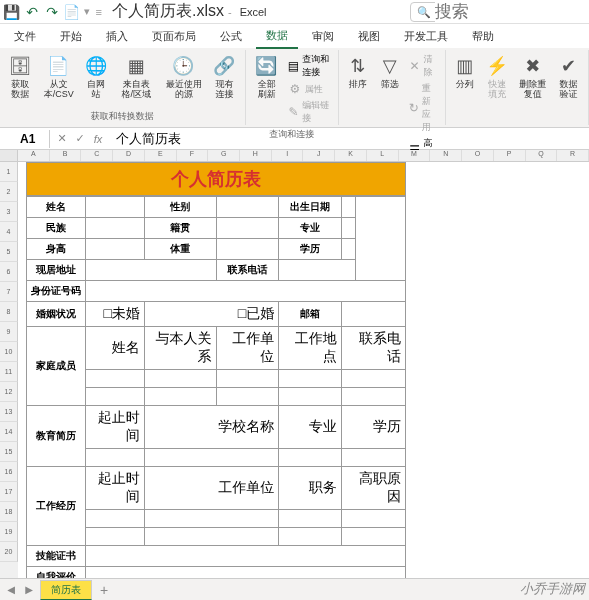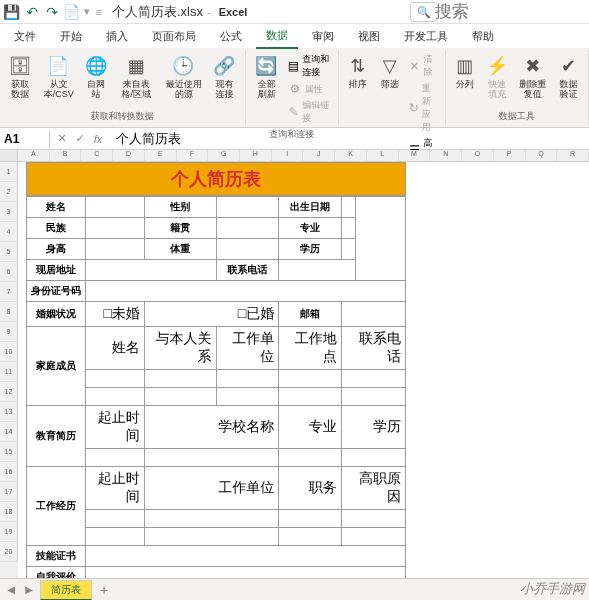--- a/index.html
+++ b/index.html
@@ -1,22 +1,22 @@
 <!DOCTYPE html>
 <html><head>
 <meta charset="utf-8">
 <style>
 * { box-sizing: border-box; margin: 0; padding: 0; }
 body { font-family: "Microsoft YaHei", sans-serif; font-size: 11px; background: #fff; width: 589px; height: 600px; overflow: hidden; position: relative; }
 
 
 .titlebar { height: 24px; background: #fff; display: flex; align-items: center; padding: 0 4px; gap: 4px; border-bottom: 1px solid #e0e0e0; }
 .titlebar .qat-icon { width: 16px; height: 16px; color: #217346; display: inline-flex; align-items: center; justify-content: center; font-size: 14px; }
-.titlebar .filename { font-size: 13px; color: #333; margin-left: 4px; }
-.titlebar .app-name { font-size: 11px; color: #333; margin-left: 4px; font-weight: bold; }
+.titlebar .filename { font-size: 16px; color: #333; margin-left: 4px; }
+.titlebar .app-name { font-size: 11px; color: #333; margin-left: 4px; }
 
 
 .search-container { position: absolute; top: 2px; left: 410px; right: 8px; }
 .search-box { display: flex; align-items: center; background: #fff; border: 1px solid #ccc; border-radius: 4px; height: 20px; padding: 0 6px; gap: 4px; }
 .search-box input { border: none; outline: none; flex: 1; font-size: 17px; }
 
 
 .ribbon-tabs { height: 24px; display: flex; align-items: center; background: #fff; padding: 0 4px; gap: 4px; }
 .ribbon-tab { padding: 4px 10px; font-size: 11px; color: #333; cursor: pointer; }
 .ribbon-tab.active { border-bottom: 2px solid #217346; color: #217346; font-weight: 500; }
@@ -31,21 +31,21 @@
 .ribbon-btn .label { font-size: 9px; text-align: center; line-height: 1.1; color: #333; }
 .ribbon-btn.disabled .label { color: #aaa; }
 .ribbon-btn.disabled .icon { color: #bbb; }
 .ribbon-small { display: flex; flex-direction: column; gap: 1px; }
 .ribbon-small-item { display: flex; align-items: center; gap: 3px; font-size: 9px; padding: 1px 2px; cursor: pointer; }
 .ribbon-small-item .icon { width: 14px; height: 14px; font-size: 12px; display: inline-flex; align-items: center; justify-content: center; }
 .ribbon-small-item.disabled { color: #aaa; }
 
 
 .formula-bar { height: 22px; display: flex; align-items: center; border-bottom: 1px solid #d0d0d0; background: #fff; }
-.name-box { width: 50px; border-right: 1px solid #ccc; padding: 2px 4px; font-size: 12px; font-weight: bold; }
+.name-box { width: 50px; border-right: 1px solid #ccc; padding: 2px 20px; font-size: 12px; font-weight: bold; }
 .fb-btns { display: flex; gap: 2px; padding: 0 4px; }
 .fb-btn { width: 16px; height: 16px; display: flex; align-items: center; justify-content: center; font-size: 11px; color: #888; cursor: pointer; }
 .formula-input { flex: 1; padding: 2px 6px; font-size: 13px; }
 
 
 .sheet-area { position: absolute; top: 150px; left: 0; right: 0; bottom: 22px; overflow: hidden; background: #fff; }
 .col-headers { display: flex; height: 12px; background: #f0f0f0; border-bottom: 1px solid #ccc; }
 .rowcol-corner { width: 18px; border-right: 1px solid #ccc; background: #e8e8e8; }
 .col-h { flex: 1; text-align: center; font-size: 7px; color: #666; border-right: 1px solid #ddd; }
 .sheet-body { display: flex; height: calc(100% - 12px); }
@@ -201,21 +201,20 @@
         </div>
       <div class="ribbon-btn">
           <span class="icon">✖</span>
           <span class="label">删除重复值</span>
         </div>
       <div class="ribbon-btn">
           <span class="icon">✔</span>
           <span class="label">数据验证</span>
         </div>
     </div>
-    <div class="ribbon-group-label">数据工具</div>
   </div>
 </div>
 
 <div class="formula-bar">
   <div class="name-box">A1</div>
   <div class="fb-btns">
     <span class="fb-btn">✕</span>
     <span class="fb-btn">✓</span>
     <span class="fb-btn">
         <i>fx</i>

